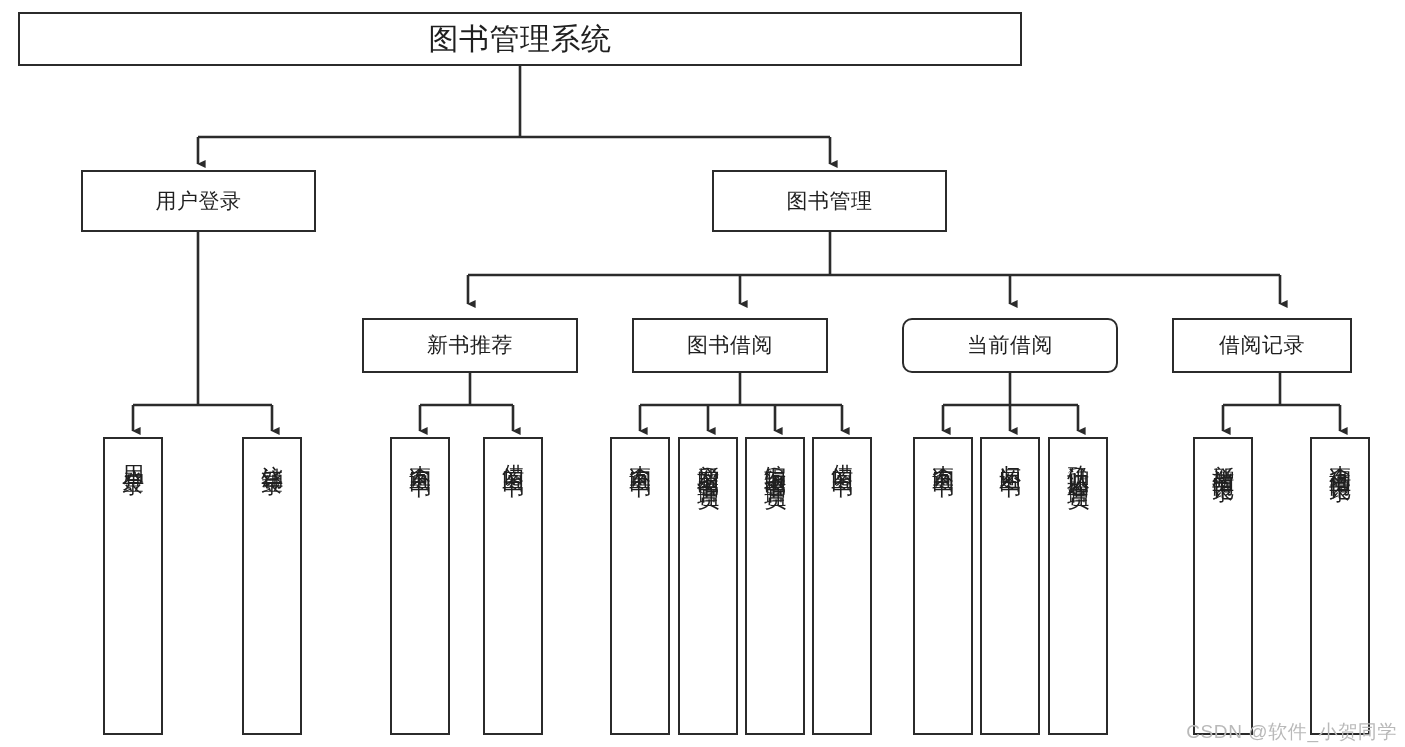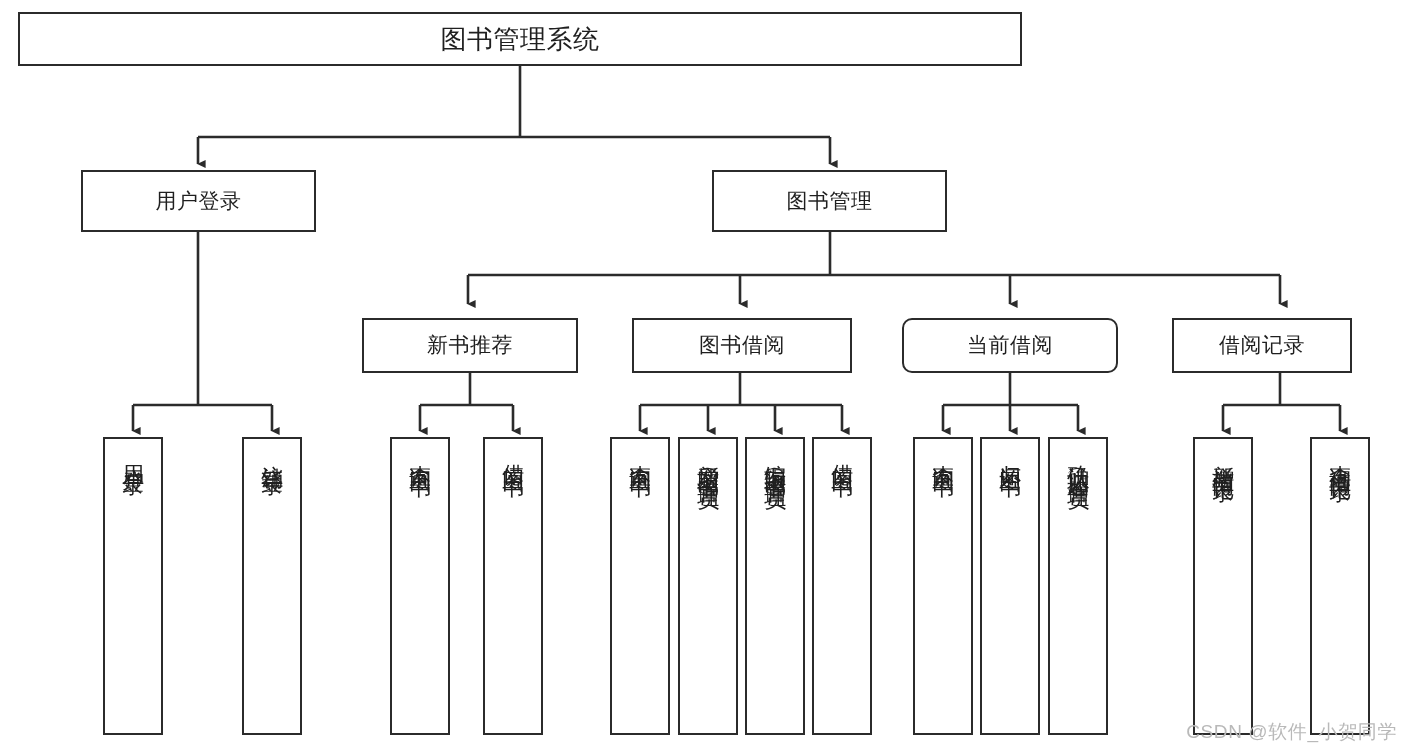--- a/index.html
+++ b/index.html
@@ -31,21 +31,21 @@
     justify-content:center;
     text-align:center;
   }
   .node .lbl{
     font-size:21px;
     line-height:1.18;
     letter-spacing:0.5px;
     color:#1f1f1f;
     white-space:nowrap;
   }
-  .node.root .lbl{font-size:26px;}
+  .node.root .lbl{font-size:30px;}
   .node.leaf{
     align-items:flex-start;
     justify-content:center;
     padding-top:8px;
   }
   .node.leaf .lbl{
     writing-mode:vertical-rl;
     text-orientation:upright;
     font-size:22px;
     line-height:1.02;
@@ -126,21 +126,21 @@
   <div class="node" style="left:81px; top:170px; width:235px; height:62px;">
     <span class="lbl">用户登录</span>
   </div>
   <div class="node" style="left:712px; top:170px; width:235px; height:62px;">
     <span class="lbl">图书管理</span>
   </div>
 
   <div class="node" style="left:362px; top:318px; width:216px; height:55px;">
     <span class="lbl">新书推荐</span>
   </div>
-  <div class="node" style="left:632px; top:318px; width:220px; height:55px;">
+  <div class="node" style="left:632px; top:318px; width:196px; height:55px;">
     <span class="lbl">图书借阅</span>
   </div>
   <div class="node" style="left:902px; top:318px; width:216px; height:55px;border-radius:10px;">
     <span class="lbl">当前借阅</span>
   </div>
   <div class="node" style="left:1172px; top:318px; width:180px; height:55px;">
     <span class="lbl">借阅记录</span>
   </div>
 
   <div class="node leaf" style="left:103px; top:437px; width:60px; height:298px;">

